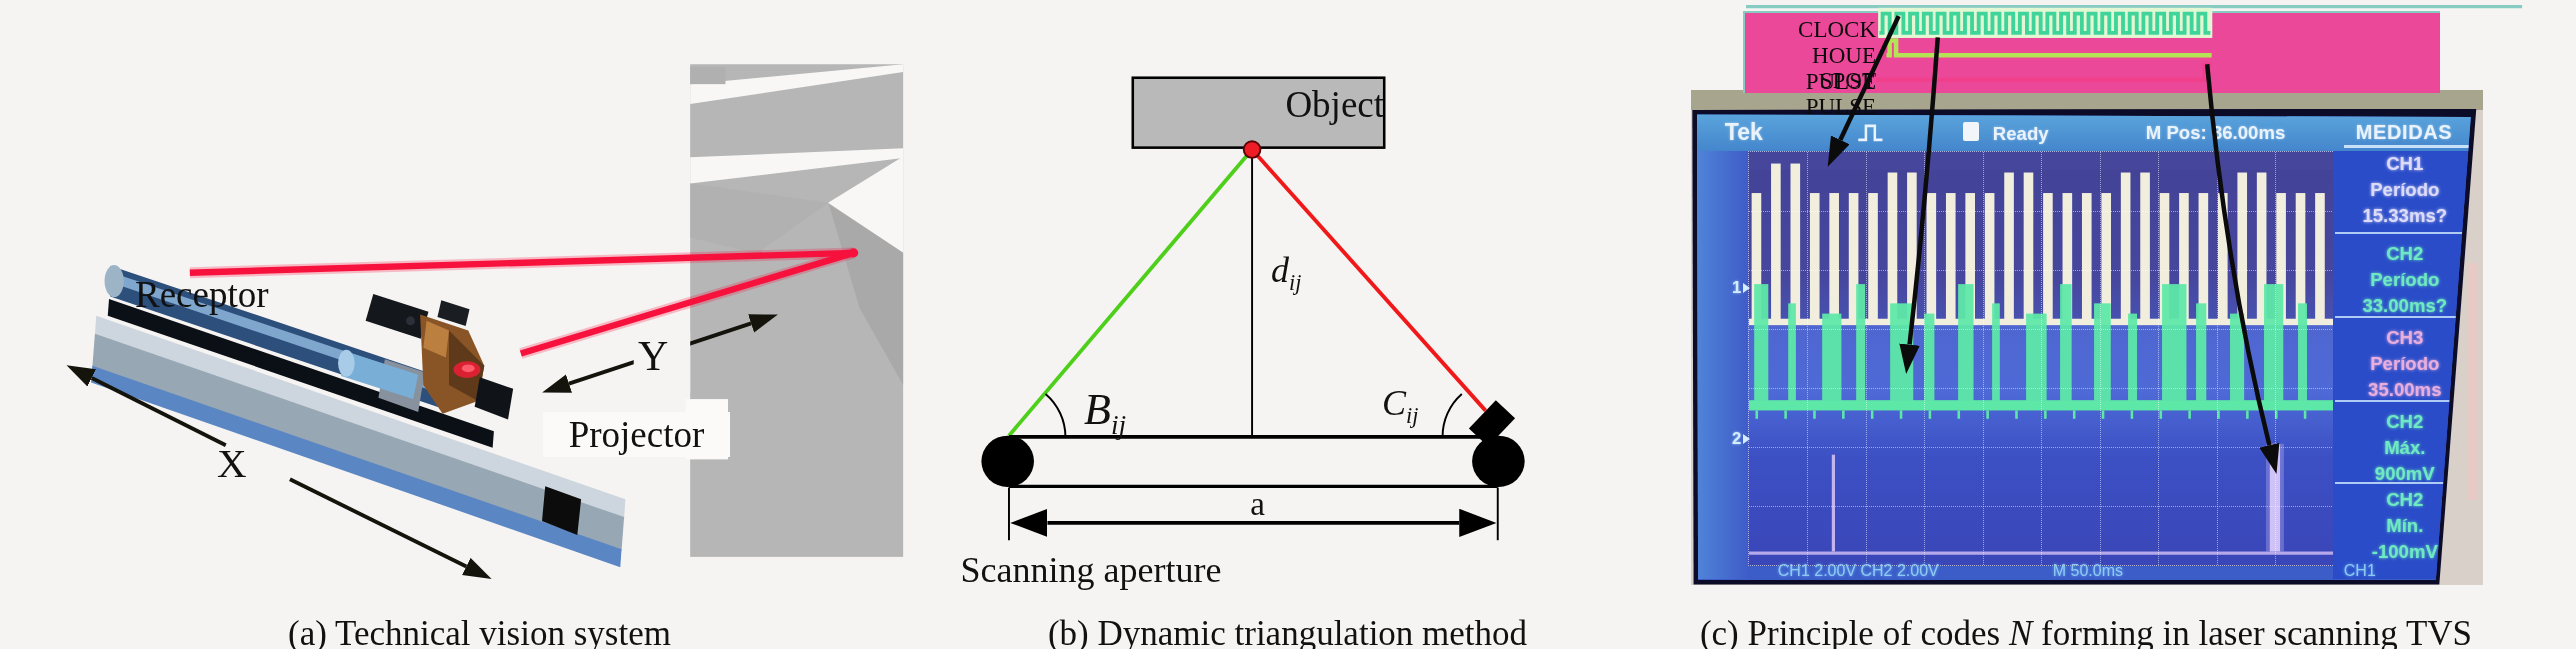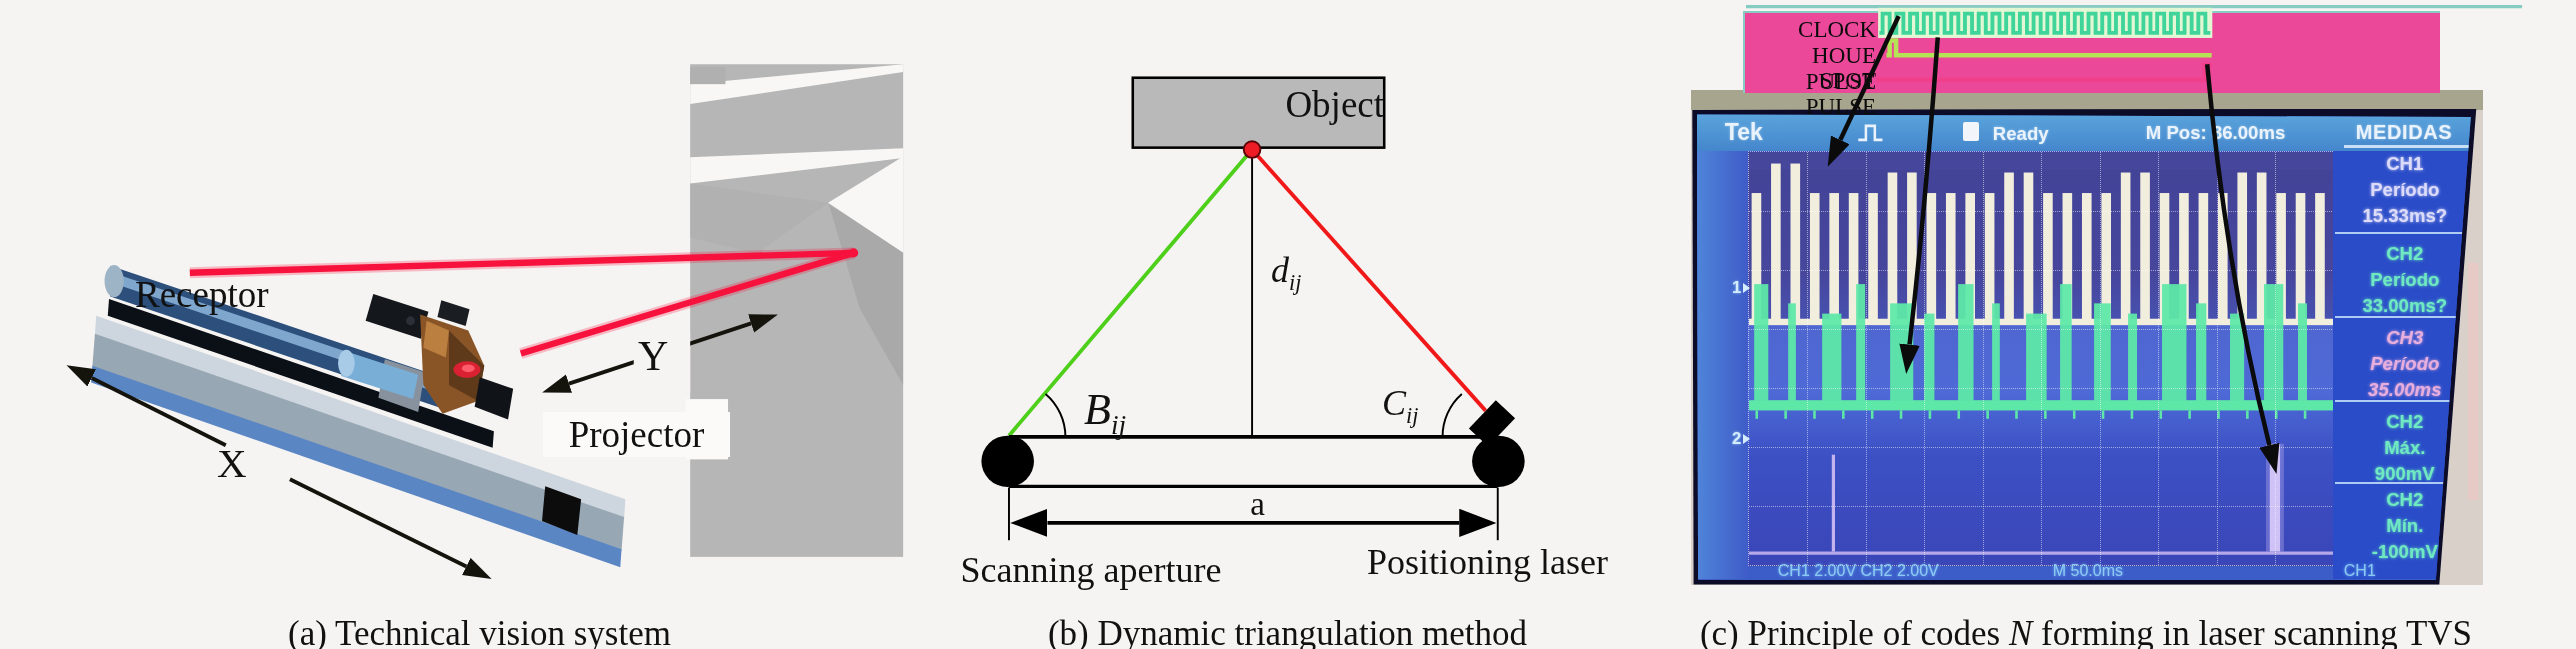--- a/index.html
+++ b/index.html
@@ -167,21 +167,20 @@
   <div class="lbl" id="y-label">Y</div>
   <div class="lbl" id="projector-label">Projector</div>
   <div class="caption" id="cap-a">(a) Technical vision system</div>
 
   <div class="lbl" id="object-label">Object</div>
   <div class="lbl" id="d-label"><span class="it">d</span><sub class="it">ij</sub></div>
   <div class="lbl" id="b-label"><span class="it">B</span><sub class="it">ij</sub></div>
   <div class="lbl" id="c-label"><span class="it">C</span><sub class="it">ij</sub></div>
   <div class="lbl" id="a-label">a</div>
   <div class="lbl" id="scanning-label">Scanning aperture</div>
-  <div class="lbl" id="positioning-label">Positioning laser</div>
   <div class="caption" id="cap-b">(b) Dynamic triangulation method</div>
 
   <div class="legend">
     <div class="sig" style="top:3.8px">CLOCK</div>
     <div class="sig" style="top:29.5px">HOUE PULSE</div>
     <div class="sig" style="top:55px">SPOT PULSE</div>
   </div>
 
   <div class="scope-housing">
     <div class="scope-olive"></div>
@@ -305,21 +304,21 @@
             <div>Período</div>
             <div>15.33ms?</div>
           </div>
           <div class="sb-sep" style="top:81px"></div>
           <div class="sb-sec" style="top: 90px; color: rgb(111, 233, 194);">
             <div>CH2</div>
             <div>Período</div>
             <div>33.00ms?</div>
           </div>
           <div class="sb-sep" style="top:165px"></div>
-          <div class="sb-sec" style="top: 174px; color: rgb(231, 174, 222); font-style: italic;">
+          <div class="sb-sec" style="top: 174px; color: rgb(231, 174, 222);">
             <div>CH3</div>
             <div>Período</div>
             <div>35.00ms</div>
           </div>
           <div class="sb-sep" style="top:249px"></div>
           <div class="sb-sec" style="top: 258px; color: rgb(111, 233, 194);">
             <div>CH2</div>
             <div>Máx.</div>
             <div>900mV</div>
           </div>

